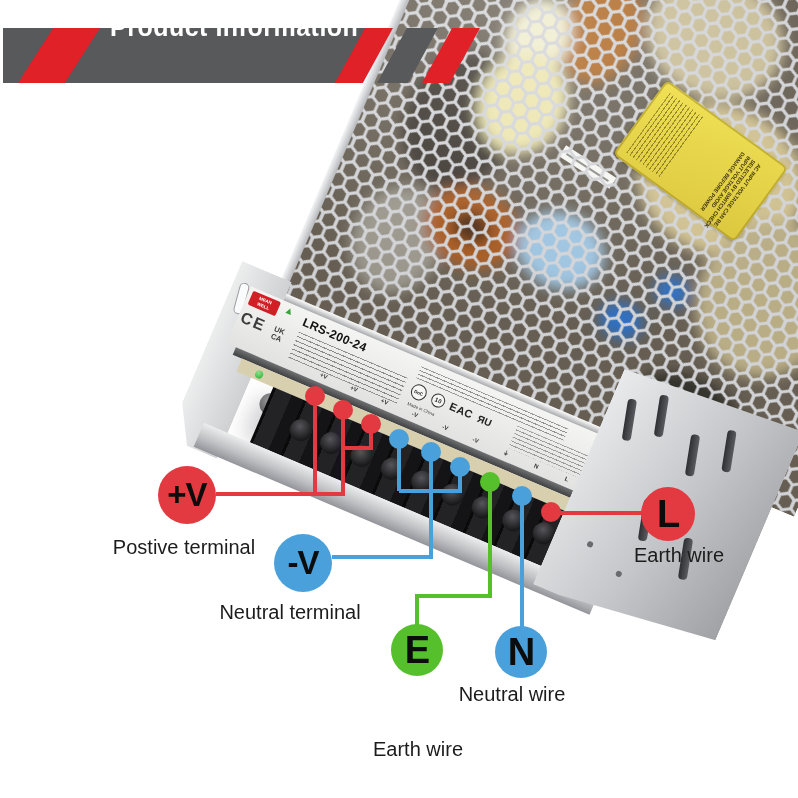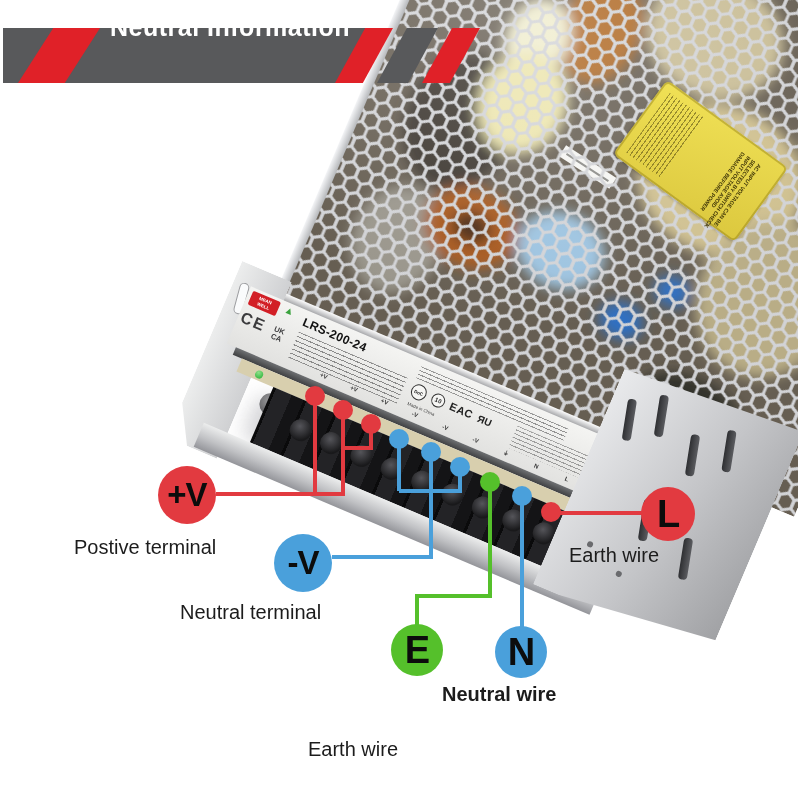--- a/index.html
+++ b/index.html
@@ -81,21 +81,21 @@
        box-shadow:inset 0 0 0 2px rgba(120,100,10,.35),0 1px 3px rgba(0,0,0,.25);}
   .warn-stripes{position:absolute;left:10px;top:9px;width:42px;height:74px;
        background:repeating-linear-gradient(90deg,rgba(70,60,10,.5) 0 1px,transparent 1px 4px);}
   .warn-text{position:absolute;left:48px;top:14px;width:104px;transform:rotate(90deg);
        transform-origin:40px 40px;font-size:5.5px;line-height:6.5px;font-weight:bold;
        color:#3f3608;white-space:pre-line;}
   
   #overlay{position:absolute;left:0;top:0;width:798px;height:798px;z-index:6;}
   #wires{position:absolute;left:0;top:0;}
   .callout{position:absolute;border-radius:50%;text-align:center;font-weight:bold;color:#0c0c0c;}
-  .caption{position:absolute;width:220px;text-align:left;font-size:20px;color:#1c1c1c;}
+  .caption{position:absolute;width:220px;text-align:center;font-size:20px;color:#1c1c1c;}
   .psu-shadow{position:absolute;left:245px;top:420px;width:140px;height:45px;z-index:0;
        background:rgba(110,110,118,.30);filter:blur(10px);transform:rotate(23deg);}
 </style>
 </head>
 <body>
 
 <div id="stage">
 
   <div class="psu-shadow"></div>
 
@@ -219,21 +219,21 @@
       <div class="slot" style="left:74px;top:122px;"></div>
       <div class="slot" style="left:126px;top:142px;"></div>
       <div class="capdot" style="left:34px;top:184px;"></div>
       <div class="capdot" style="left:72px;top:200px;"></div>
     </div>
   </div>
 
   <div id="banner">
     <div class="bar"></div>
     <div class="lead-red"></div>
-    <div class="bar-title">Neutral Information</div>
+    <div class="bar-title">Product Information</div>
     <div class="stripe s1"></div>
     <div class="stripe s2"></div>
     <div class="stripe s3"></div>
   </div>
 
   <div id="overlay">
     <svg id="wires" width="798" height="798" viewBox="0 0 798 798">
         <path d="M315 400 L315 494 M343 414 L343 494 M371 428 L371 448 L343 448 M216 494 L345 494" fill="none" stroke="#e23a40" stroke-width="4"></path>
         <path d="M399 443 L399 491 M460 471 L460 491 L399 491 M431 456 L431 557 M332 557 L433 557" fill="none" stroke="#4aa0db" stroke-width="4"></path>
         <path d="M490 486 L490 596 L417 596 L417 626" fill="none" stroke="#55c02b" stroke-width="4"></path>
@@ -250,19 +250,19 @@
         <circle cx="551" cy="512" r="10" fill="#e23a40"></circle>
       </svg>
     <div id="callouts">
         <div class="callout" style="left: 158px; top: 466px; width: 58px; height: 58px; background: rgb(226, 58, 64); line-height: 58px; font-size: 33px; letter-spacing: -1px;">+V</div>
         <div class="caption" style="left: 74px; top: 536px;">Postive terminal</div>
         <div class="callout" style="left: 274px; top: 534px; width: 58px; height: 58px; background: rgb(74, 160, 219); line-height: 58px; font-size: 33px; letter-spacing: -1px;">-V</div>
         <div class="caption" style="left: 180px; top: 601px;">Neutral terminal</div>
         <div class="callout" style="left: 391px; top: 624px; width: 52px; height: 52px; background: rgb(85, 192, 43); line-height: 52px; font-size: 38px; letter-spacing: -1px;">E</div>
         <div class="caption" style="left: 308px; top: 719px; margin-top: 19px;">Earth wire</div>
         <div class="callout" style="left: 495px; top: 626px; width: 52px; height: 52px; background: rgb(74, 160, 219); line-height: 52px; font-size: 38px; letter-spacing: -1px;">N</div>
-        <div class="caption" style="left: 442px; top: 683px; font-weight: bold;">Neutral wire</div>
+        <div class="caption" style="left: 402px; top: 683px;">Neutral wire</div>
         <div class="callout" style="left: 641px; top: 487px; width: 54px; height: 54px; background: rgb(226, 58, 64); line-height: 54px; font-size: 38px; letter-spacing: -1px;">L</div>
         <div class="caption" style="left: 569px; top: 544px;">Earth wire</div>
       </div>
   </div>
 
 </div>
 
 </body></html>

